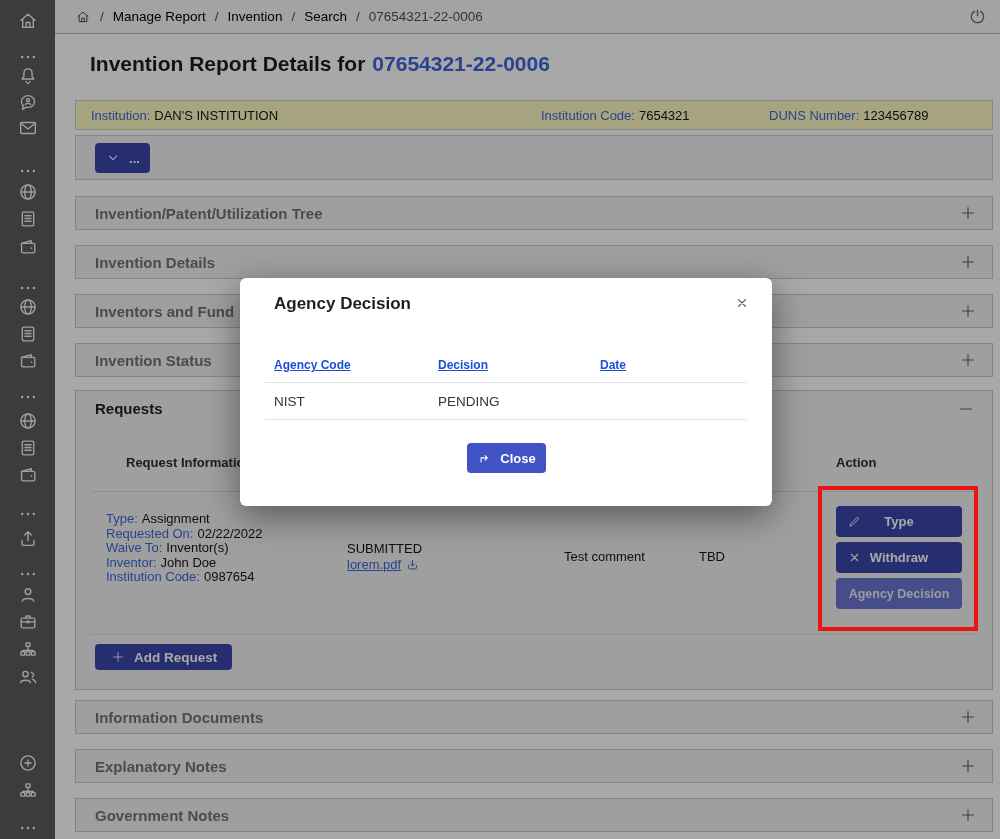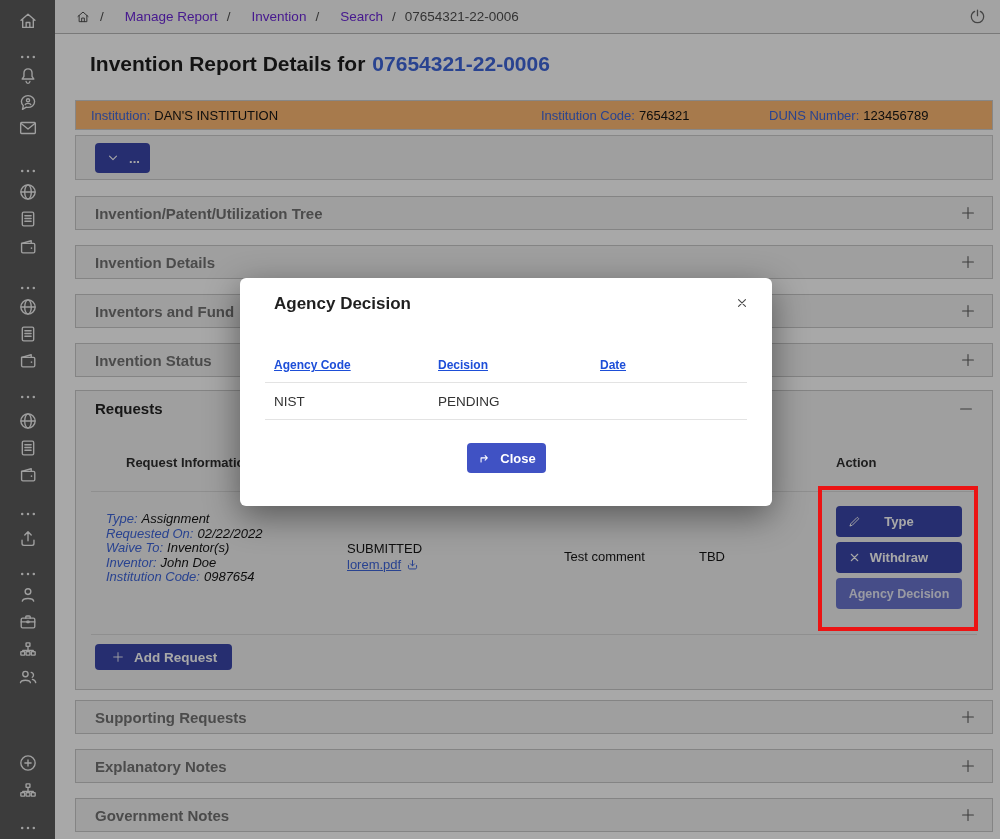--- a/index.html
+++ b/index.html
@@ -14,31 +14,31 @@
   .ic22{width:22px;height:22px}
   .ic20{width:20px;height:20px}
   .ic19{width:19px;height:19px}
   .ic16{width:16px;height:16px}
   .ic15{width:15px;height:15px}
 
   
   .topbar{position:absolute;left:55px;top:0;width:945px;height:34px;background:#f7f7f7;
           border-bottom:1px solid #b8b8b8;display:flex;align-items:center;gap:9px;
           padding-left:20px;box-sizing:border-box;color:#4f4f4f;font-size:13.5px;z-index:4;}
-  .crumb{color:#6d28d9;text-decoration:none;cursor:pointer;margin-left:12px;}
+  .crumb{color:#000000;text-decoration:none;cursor:pointer;}
   .crumb-cur{color:#4f4f4f;}
   .sep{color:#4f4f4f;}
   .power{position:absolute;right:13px;top:7px;background:none;border:none;color:#6a6a6a;padding:0;cursor:pointer;}
 
   
   .content{position:absolute;left:55px;top:34px;width:945px;height:805px;background:#fff;z-index:3;}
   .pgtitle{position:absolute;left:35px;top:18px;margin:0;font-size:21px;font-weight:bold;color:#1e1e1e;}
   .pgtitle .num{color:#3f66db;margin-left:7px;}
 
-  .instbar{position:absolute;left:20px;top:66px;width:918px;height:30px;background:#fdba74;
+  .instbar{position:absolute;left:20px;top:66px;width:918px;height:30px;background:#fef9c3;
            border:1px solid #cdcdcd;box-sizing:border-box;font-size:13px;}
   .instbar .pair{position:absolute;top:7px;white-space:nowrap;}
   .lab{color:#3f66db;}
   .val{color:#141414;margin-left:4px;}
 
   .toolbar{position:absolute;left:20px;top:101px;width:918px;height:45px;background:#f1f1f1;
            border:1px solid #cdcdcd;box-sizing:border-box;}
 
   .btn{display:flex;align-items:center;justify-content:center;gap:8px;background:#3a46aa;color:#fff;
        border:none;border-radius:4px;font-family:inherit;font-size:13px;font-weight:bold;
@@ -54,21 +54,21 @@
   
   .panel{position:absolute;left:20px;top:356px;width:918px;height:300px;background:#f1f1f1;
          border:1px solid #c9c9c9;box-sizing:border-box;}
   .panel .head{position:absolute;left:19px;top:9px;font-size:15px;font-weight:bold;color:#242424;cursor:pointer;}
   .panel .minic{position:absolute;right:16px;top:8px;color:#5c5c5c;}
   .colhead{position:absolute;font-size:13px;font-weight:bold;color:#2e2e2e;}
   .ch-info{left:50px;top:64px;}
   .ch-action{left:760px;top:64px;}
   .hr{position:absolute;left:15px;right:15px;border-top:1px solid #d9d9d9;}
   .hr1{top:100px;} .hr2{top:243px;}
-  .fields{position:absolute;left:30px;top:121px;font-size:13px;line-height:14.6px;color:#161616;font-style:italic;}
+  .fields{position:absolute;left:30px;top:121px;font-size:13px;line-height:14.6px;color:#161616;}
   .statuscol{position:absolute;left:271px;top:150px;font-size:13px;color:#161616;line-height:16px;}
   .filelink{color:#3f66db;text-decoration:underline;display:inline-flex;align-items:center;gap:4px;cursor:pointer;}
   .commentcol{position:absolute;left:488px;top:158px;font-size:13px;color:#161616;}
   .tbdcol{position:absolute;left:623px;top:158px;font-size:13px;color:#161616;}
 
   .actbtn{position:absolute;left:760px;width:126px;height:31px;padding:0;}
   .actbtn .bic{position:absolute;left:11px;}
   .btn-edit{top:115px;}
   .btn-withdraw{top:151px;}
   .btn-agency{top:187px;background:#6b76cf;color:#e8eaf8;font-size:12.5px;}
@@ -497,21 +497,21 @@
 
       <button class="btn btn-add">
         <svg class="ic ic16">
             <use href="#i-plus"></use>
           </svg>
         <span>Add Request</span>
       </button>
     </section>
 
     <section class="acc" style="top:666px">
-      <span class="t">Supporting Requests</span>
+      <span class="t">Information Documents</span>
       <svg class="ic ic20 accic">
           <use href="#i-plus"></use>
         </svg>
     </section>
     <section class="acc" style="top:715px">
       <span class="t">Explanatory Notes</span>
       <svg class="ic ic20 accic">
           <use href="#i-plus"></use>
         </svg>
     </section>

